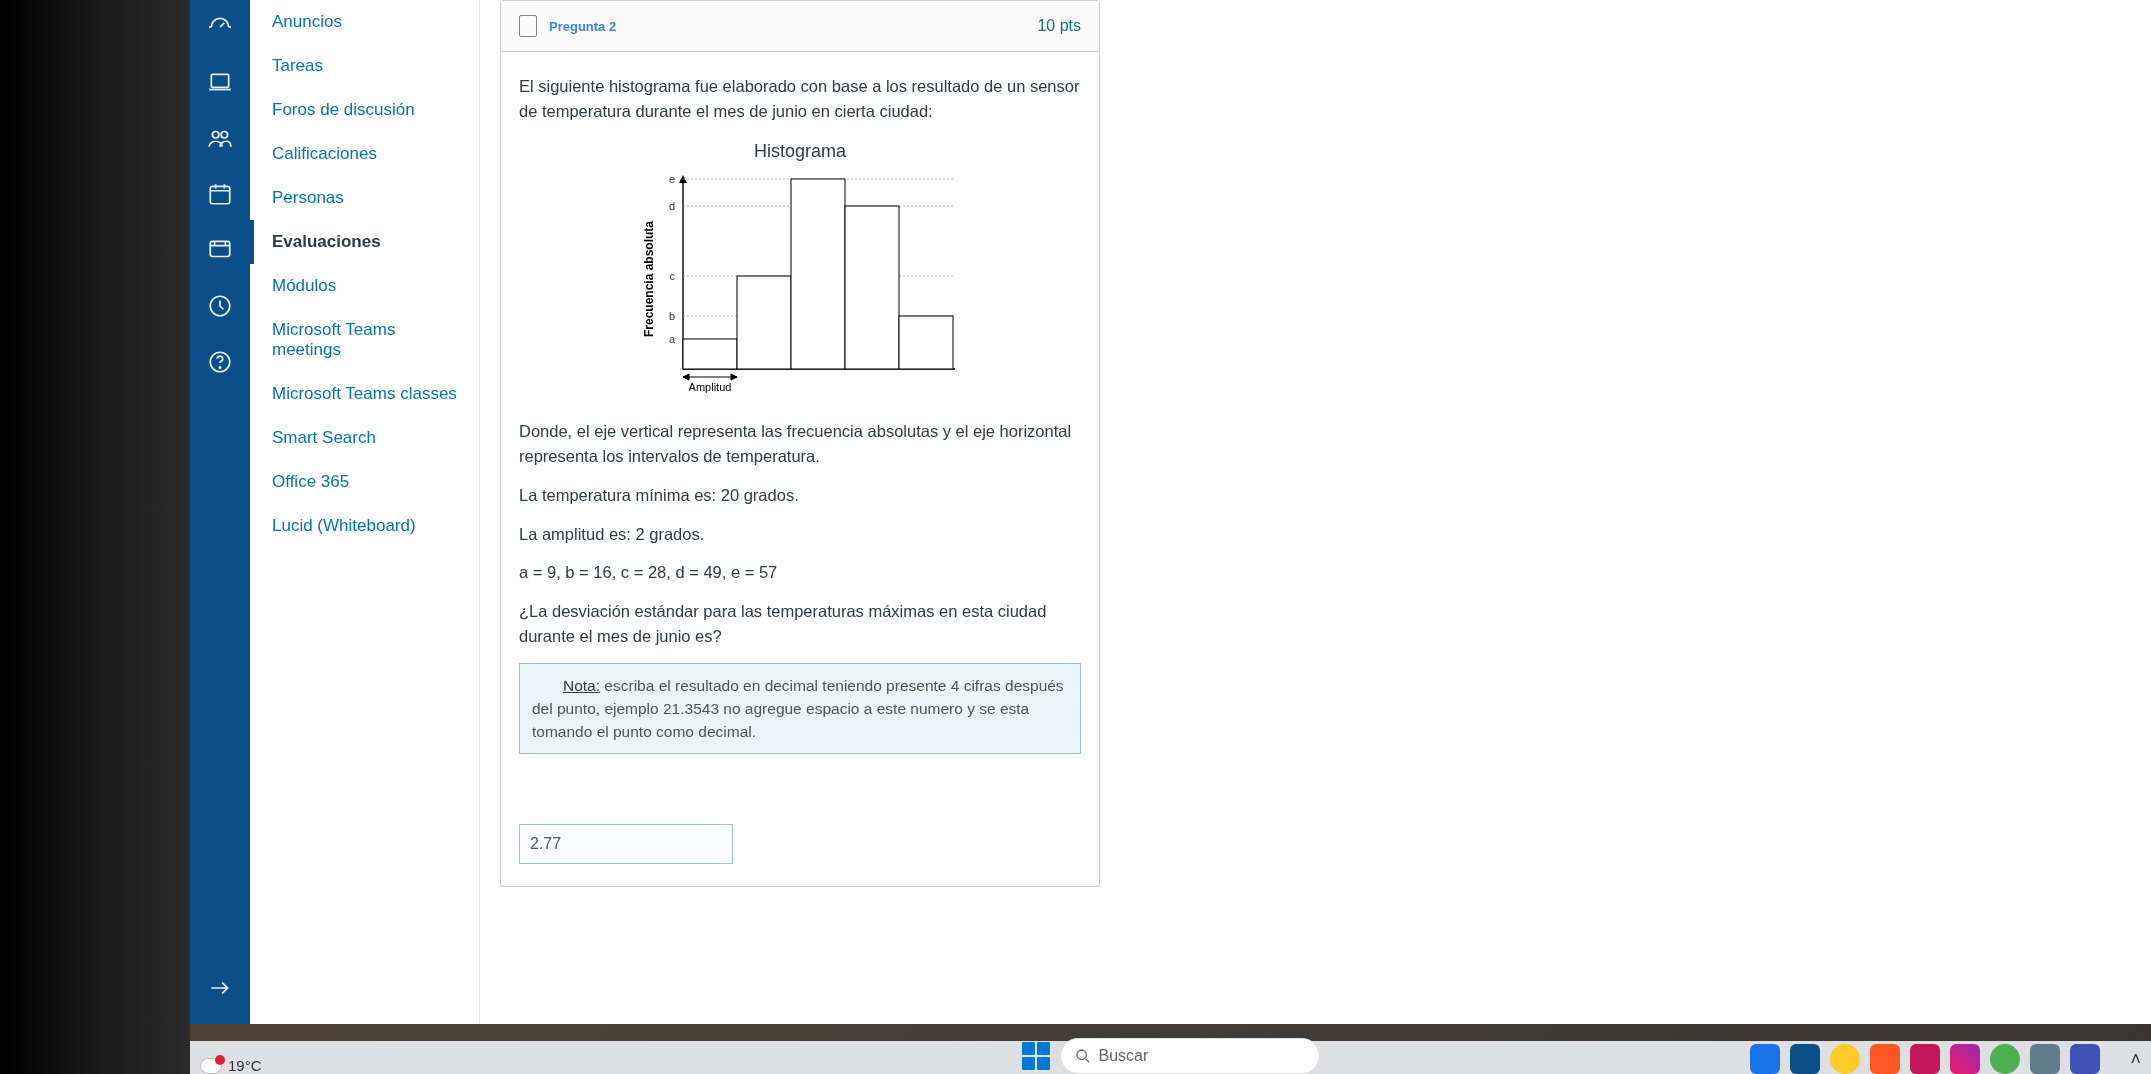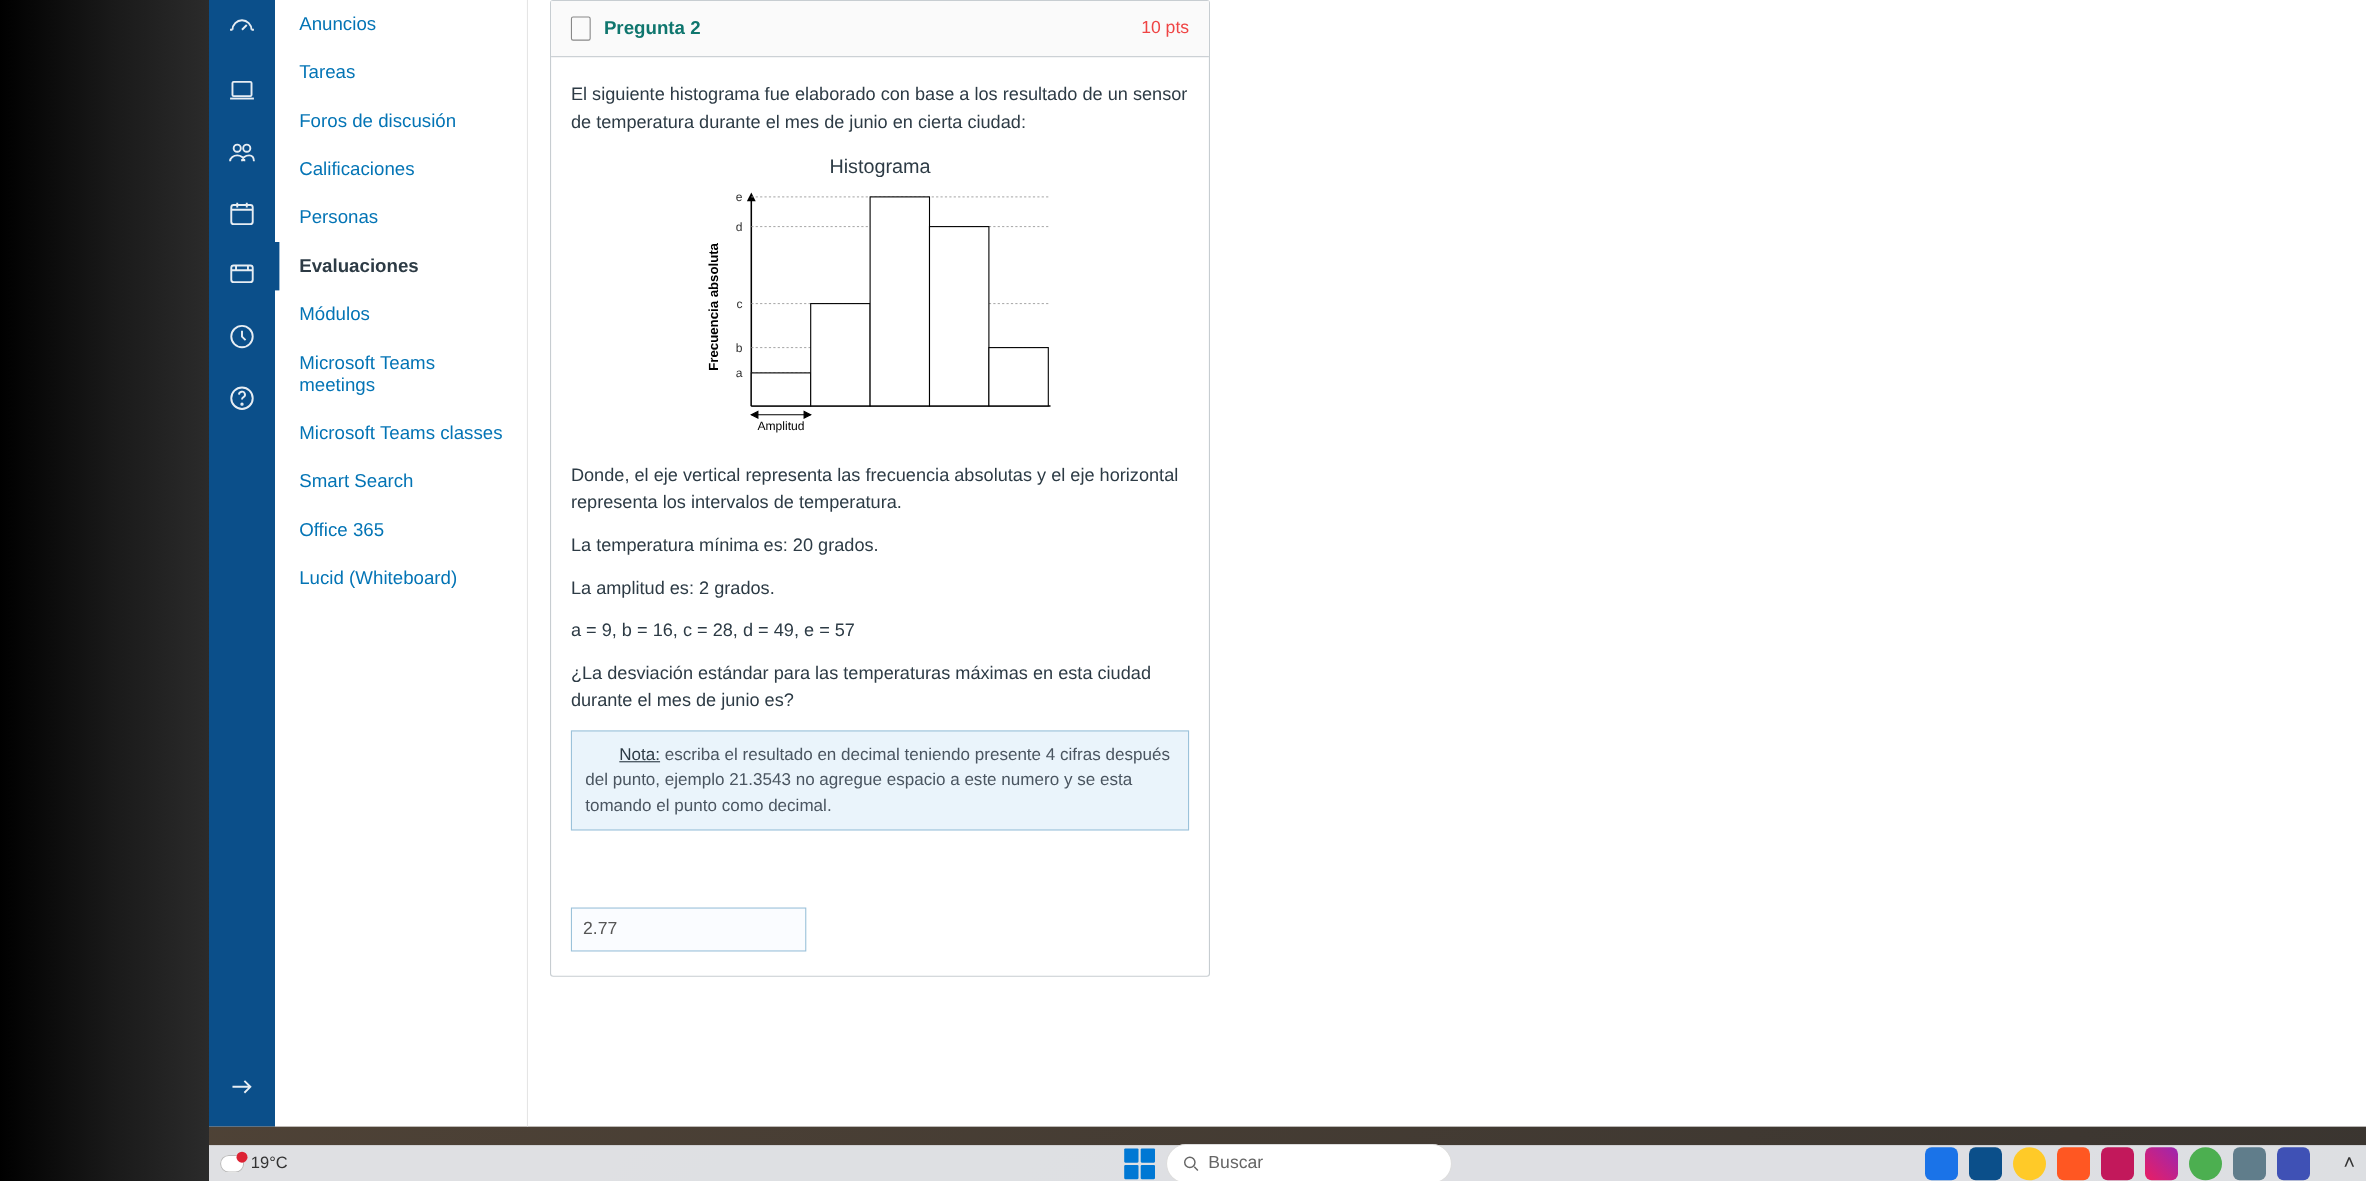--- a/index.html
+++ b/index.html
@@ -83,25 +83,25 @@
 .question-header {
   display: flex;
   justify-content: space-between;
   align-items: center;
   padding: 14px 18px;
   border-bottom: 1px solid #c7cdd1;
   background: #fafafa;
 }
 .question-header .qtitle {
   font-weight: 600;
+  color: #3b82f6;
+  font-size: 13px;
+}
+.question-header .pts {
   color: #0f766e;
-  font-size: 17px;
-}
-.question-header .pts {
-  color: #ef4444;
   font-size: 16px;
 }
 .question-header .flag {
   width: 18px; height: 22px;
   border: 1.5px solid #888;
   border-radius: 2px 2px 2px 2px;
   position: relative;
   margin-right: 12px;
 }
 .question-header .left {
@@ -145,21 +145,21 @@
   color: #555;
 }
 .taskbar {
   position: absolute;
   left: 190px;
   right: 0;
   bottom: 0;
   height: 33px;
   background: rgba(235,238,242,0.92);
   display: flex;
-  align-items: center;
+  align-items: flex-end;
   padding: 0 10px;
   gap: 8px;
 }
 .taskbar .weather {
   display: flex;
   align-items: center;
   gap: 6px;
   color: #333;
   font-size: 15px;
 }

